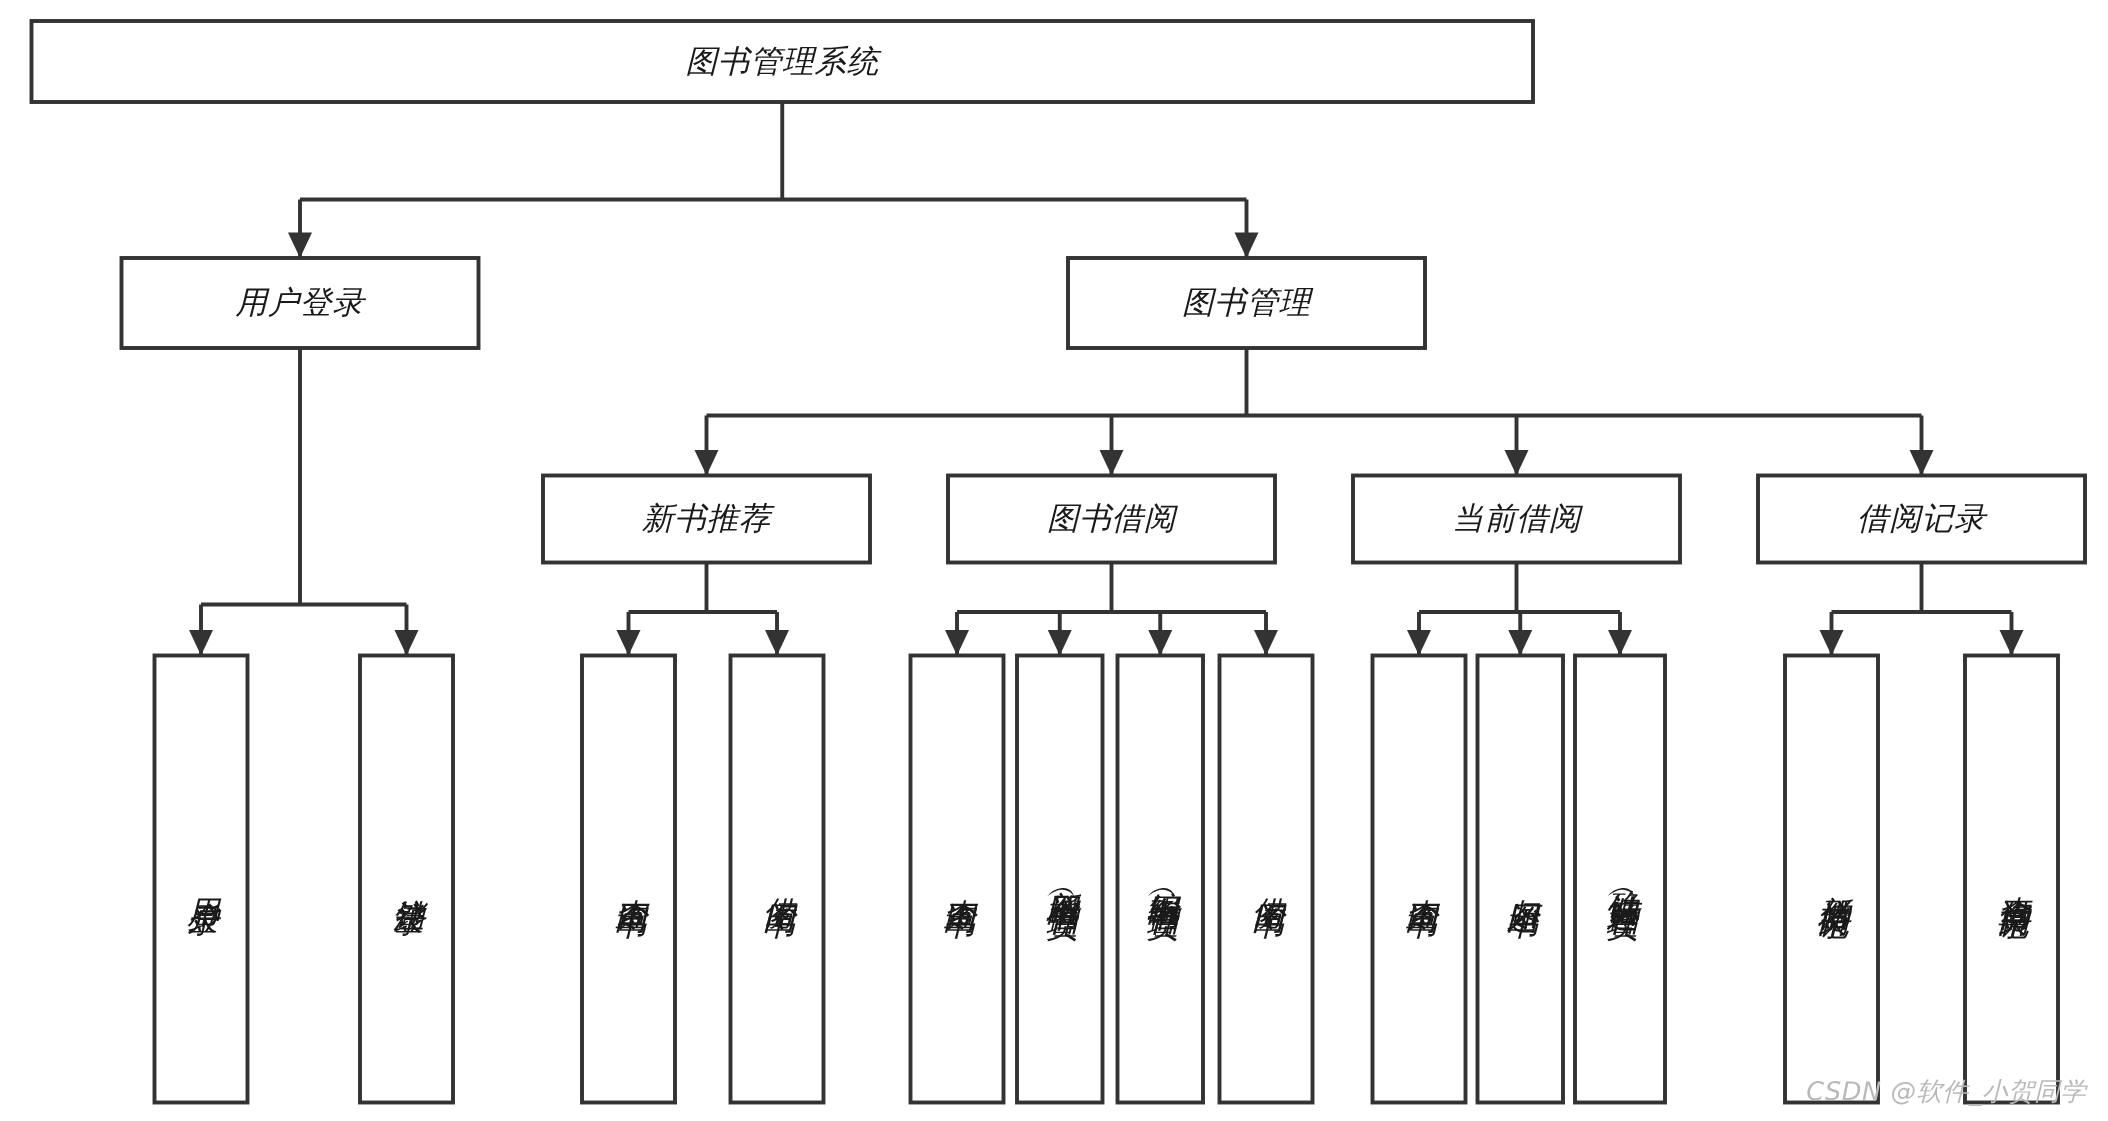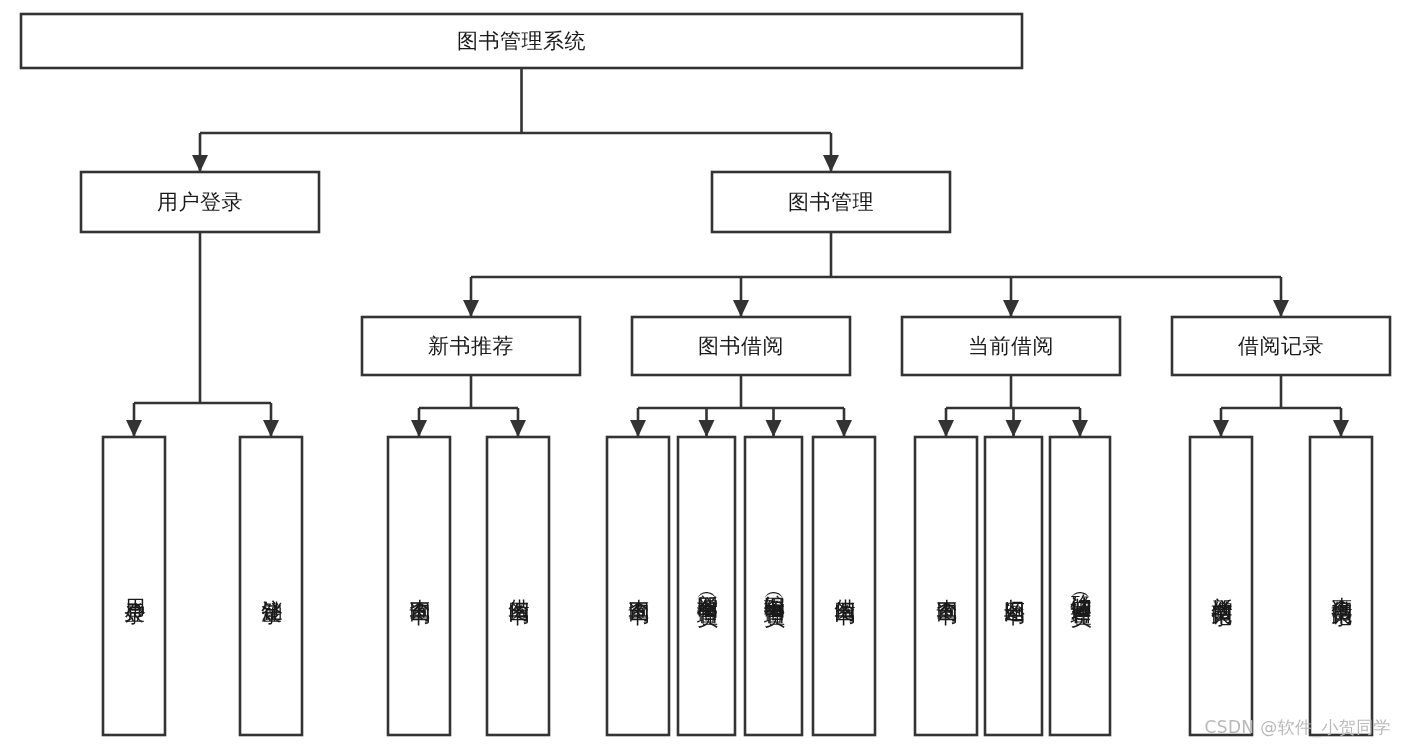--- a/index.html
+++ b/index.html
@@ -11,20 +11,21 @@
     width: 1405px;
     height: 747px;
     font-family: "DejaVu Sans", "Liberation Sans", sans-serif;
     overflow: hidden;
   }
   #diagram-root {
     position: relative;
     width: 1405px;
     height: 747px;
     background: #ffffff;
+    font-style: italic;
   }
   svg.diagram-canvas {
     position: absolute;
     top: 0;
     left: 0;
     width: 1405px;
     height: 747px;
   }
   .node-box {
     fill: #ffffff;

